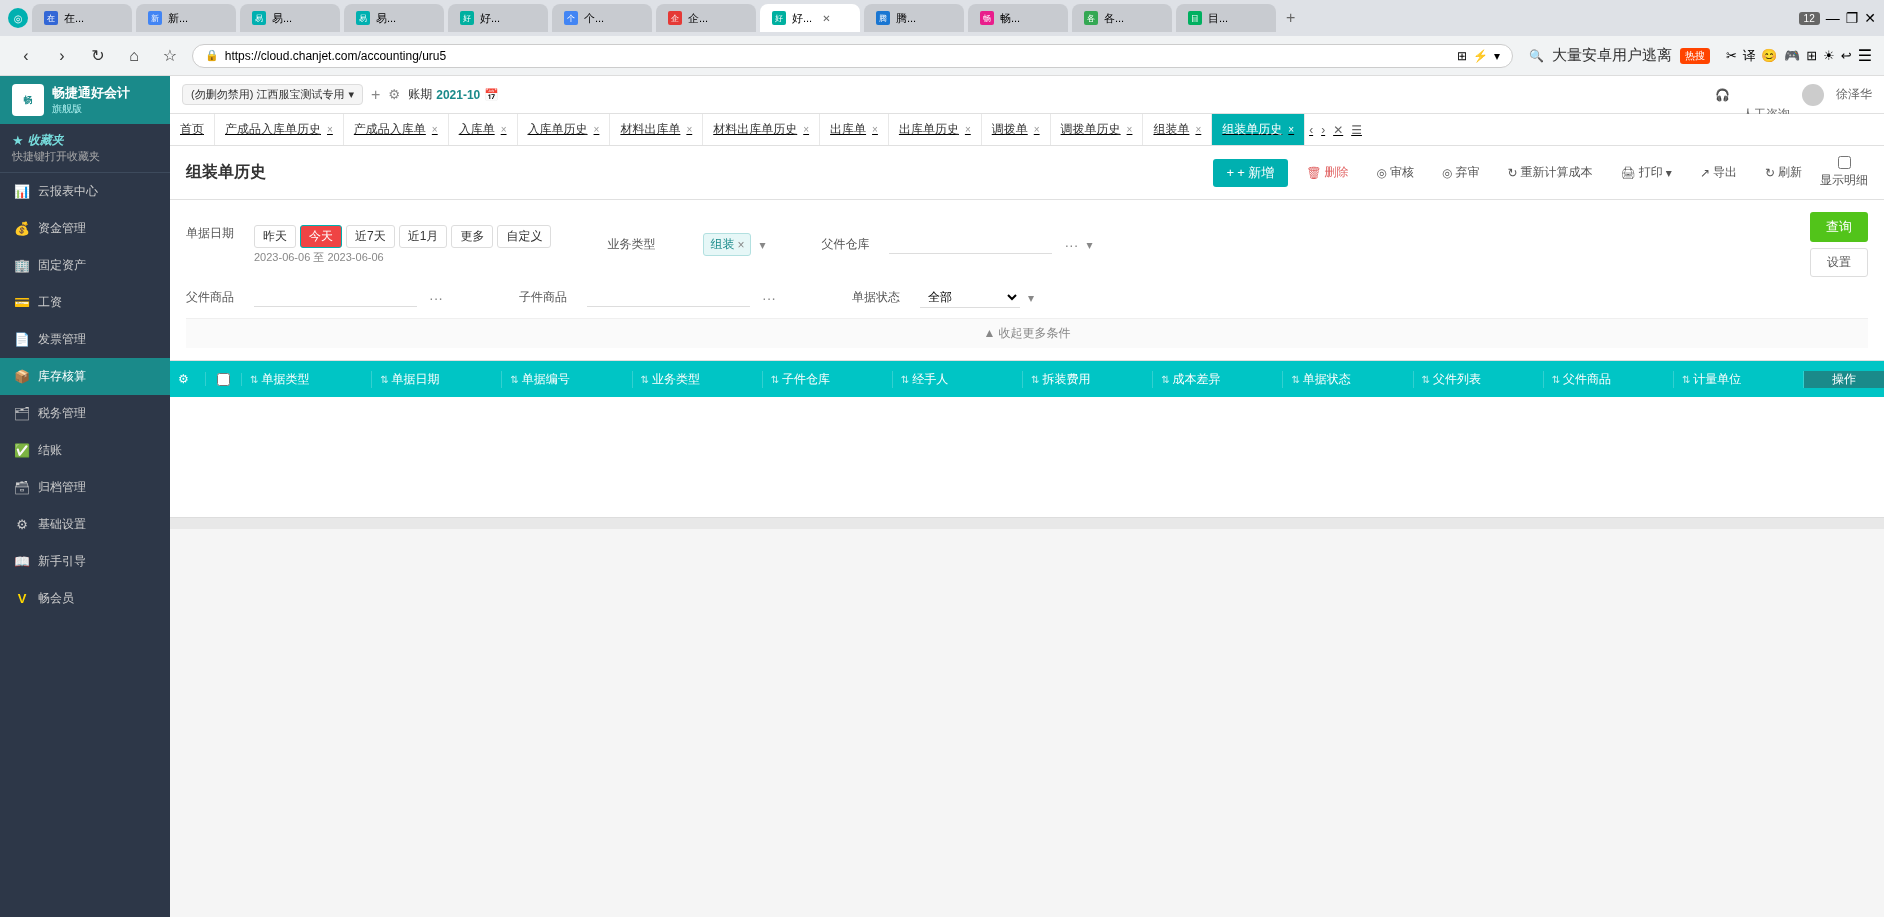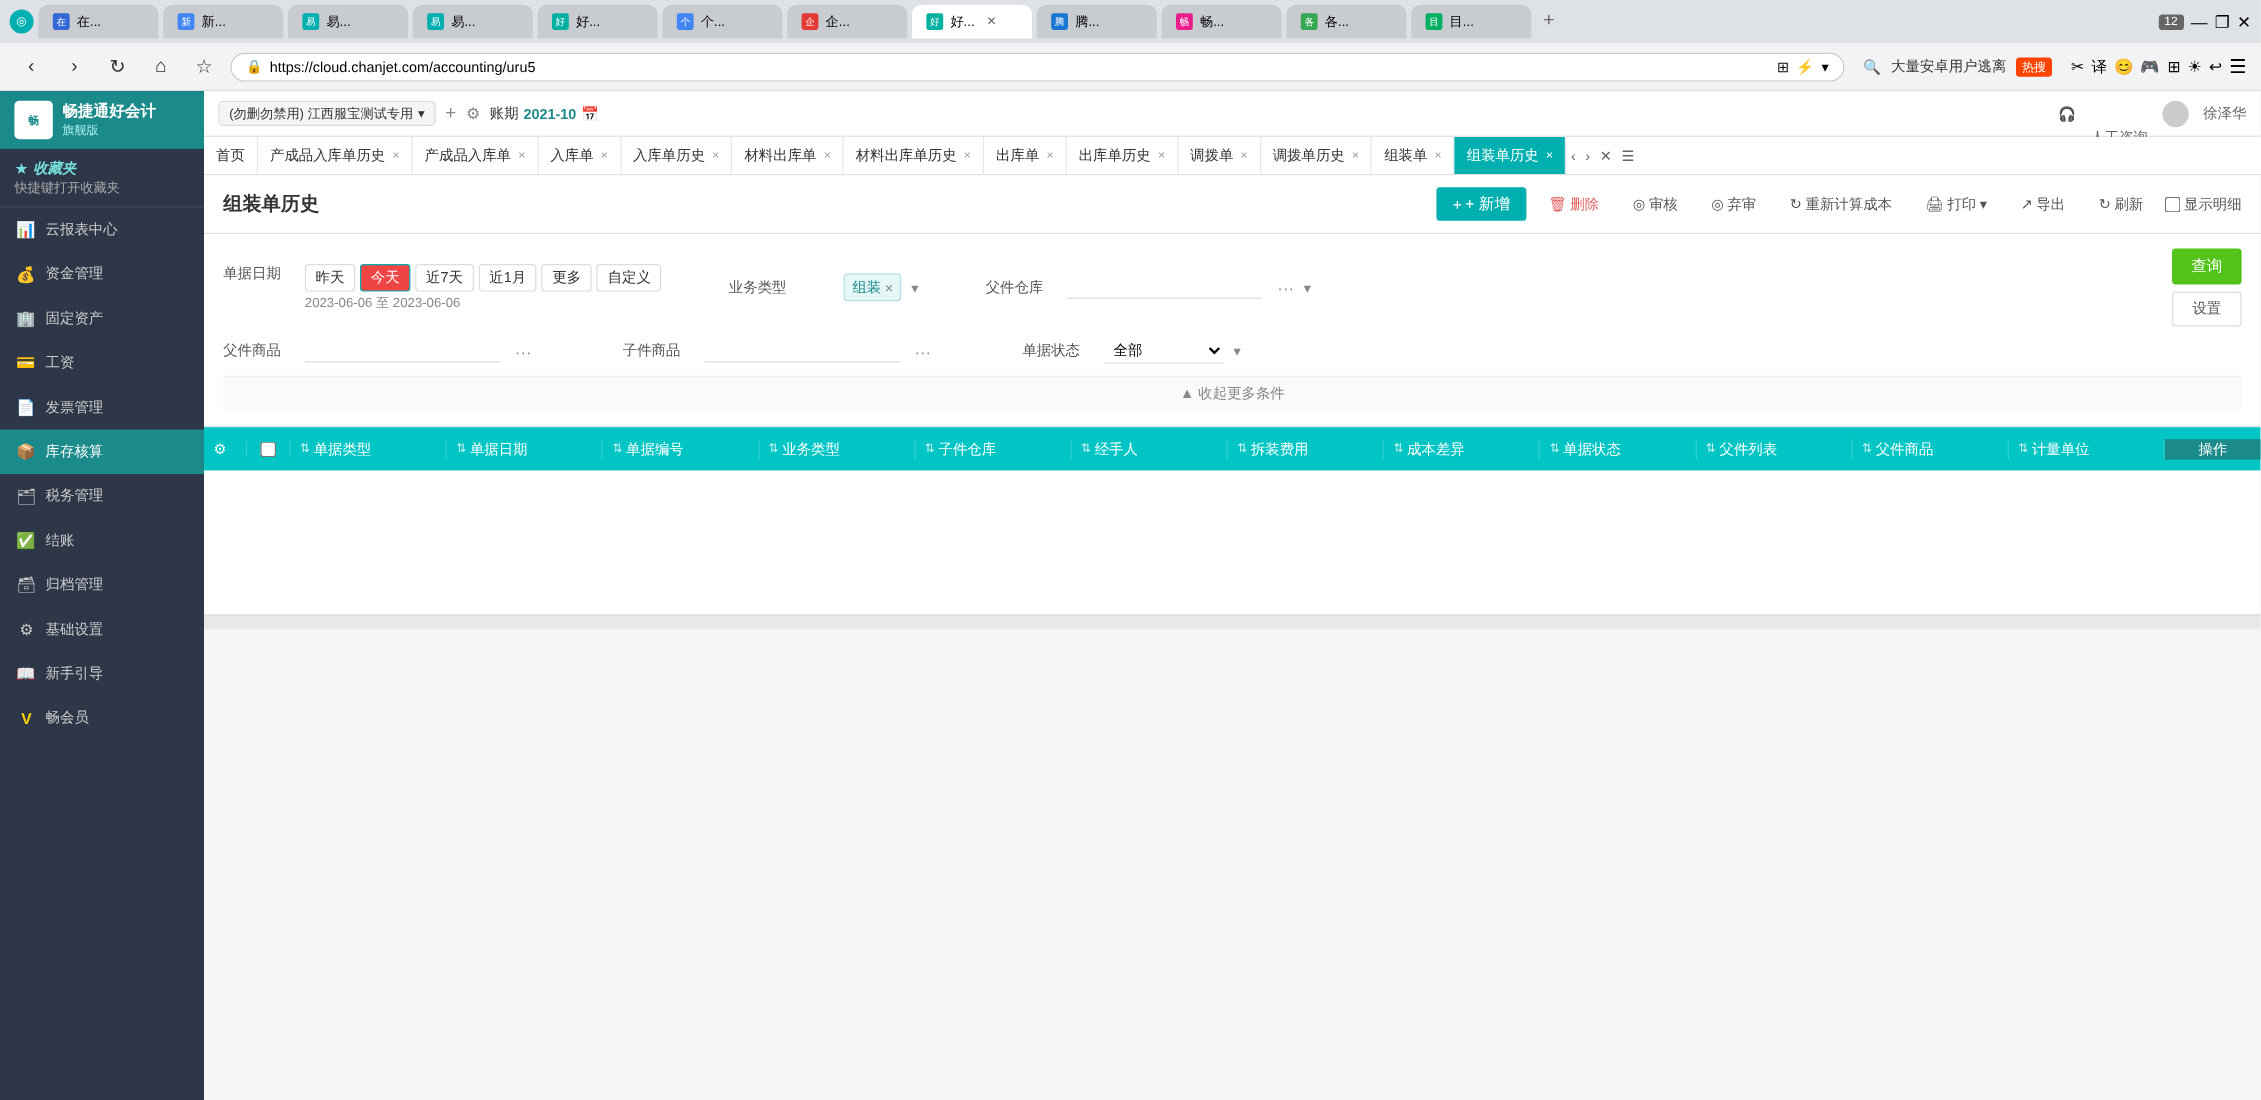--- a/index.html
+++ b/index.html
@@ -39,21 +39,21 @@
     
     .main-content { flex: 1; display: flex; flex-direction: column; overflow: hidden; }
 
     
     .top-bar { background: #fff; padding: 4px 12px; display: flex; align-items: center; gap: 8px; border-bottom: 1px solid #e0e0e0; height: 38px; }
     .company-selector { display: flex; align-items: center; gap: 4px; background: #f5f5f5; border: 1px solid #ddd; border-radius: 4px; padding: 2px 8px; font-size: 11px; color: #333; cursor: pointer; }
     .period-selector { display: flex; align-items: center; gap: 4px; font-size: 12px; color: #333; }
     .top-bar-right { margin-left: auto; display: flex; align-items: center; gap: 12px; font-size: 12px; color: #666; }
 
     
-    .nav-tabs { background: #fff; display: flex; align-items: center; border-bottom: 1px solid #e0e0e0; overflow-x: auto; white-space: nowrap; height: 32px; }
+    .nav-tabs { background: #fff; display: flex; align-items: center; border-bottom: 1px solid #e0e0e0; overflow-x: auto; white-space: nowrap; height: 32px; text-decoration: underline; }
     .nav-tabs::-webkit-scrollbar { height: 3px; }
     .nav-tab { padding: 0 10px; height: 32px; display: inline-flex; align-items: center; font-size: 12px; color: #333; cursor: pointer; border-right: 1px solid #e8e8e8; gap: 4px; white-space: nowrap; }
     .nav-tab.active { background: #00b0b0; color: #fff; }
     .nav-tab .tab-x { font-size: 10px; color: #999; margin-left: 2px; }
     .nav-tab.active .tab-x { color: #fff; }
     .nav-tabs-arrows { display: flex; align-items: center; }
     .nav-tabs-arrow { background: none; border: none; cursor: pointer; padding: 0 4px; font-size: 12px; color: #666; height: 32px; }
 
     
     .page-content { flex: 1; background: #f5f5f5; overflow-y: auto; padding: 0; }
@@ -173,21 +173,21 @@
   <button class="nav-btn">☆</button>
   <div class="address-bar">
     <span class="lock-icon">🔒</span>
     <input type="text" value="https://cloud.chanjet.com/accounting/uru5" style="">
     <span style="font-size:12px;cursor:pointer;">⊞</span>
     <span style="font-size:12px;cursor:pointer;">⚡</span>
     <span style="font-size:12px;cursor:pointer;">▾</span>
   </div>
   <div class="search-area">
     <span>🔍</span>
-    <span style="font-size:12px;color:#333;">大量安卓用户逃离</span>
+    <span style="font-size:15px;color:#333;">大量安卓用户逃离</span>
     <span style="background:#ff4400;color:#fff;border-radius:3px;padding:1px 5px;font-size:10px;">热搜</span>
   </div>
   <div class="browser-actions">
     <span style="font-size:13px;cursor:pointer;">✂</span>
     <span style="font-size:13px;cursor:pointer;">译</span>
     <span style="font-size:13px;cursor:pointer;">😊</span>
     <span style="font-size:13px;cursor:pointer;">🎮</span>
     <span style="font-size:13px;cursor:pointer;">⊞</span>
     <span style="font-size:13px;cursor:pointer;">☀</span>
     <span style="font-size:13px;cursor:pointer;">↩</span>
@@ -379,21 +379,21 @@
             <span>▾</span>
           </button>
           <button class="action-btn">
             <span>↗</span>
             <span>导出</span>
           </button>
           <button class="action-btn">
             <span>↻</span>
             <span>刷新</span>
           </button>
-          <label style="display:flex;align-items:center;gap:3px;font-size:12px;color:#555;cursor:pointer;">
+          <label style="display:flex;align-items:center;gap:3px;font-size:12px;color:#555;cursor:pointer;flex-direction:column;">
             <input type="checkbox" style="">
             <span>显示明细</span>
           </label>
         </div>
       </div>
 
       <div class="filter-area">
         <div class="filter-row">
 
           <div style="display:flex;align-items:flex-start;gap:8px;">

